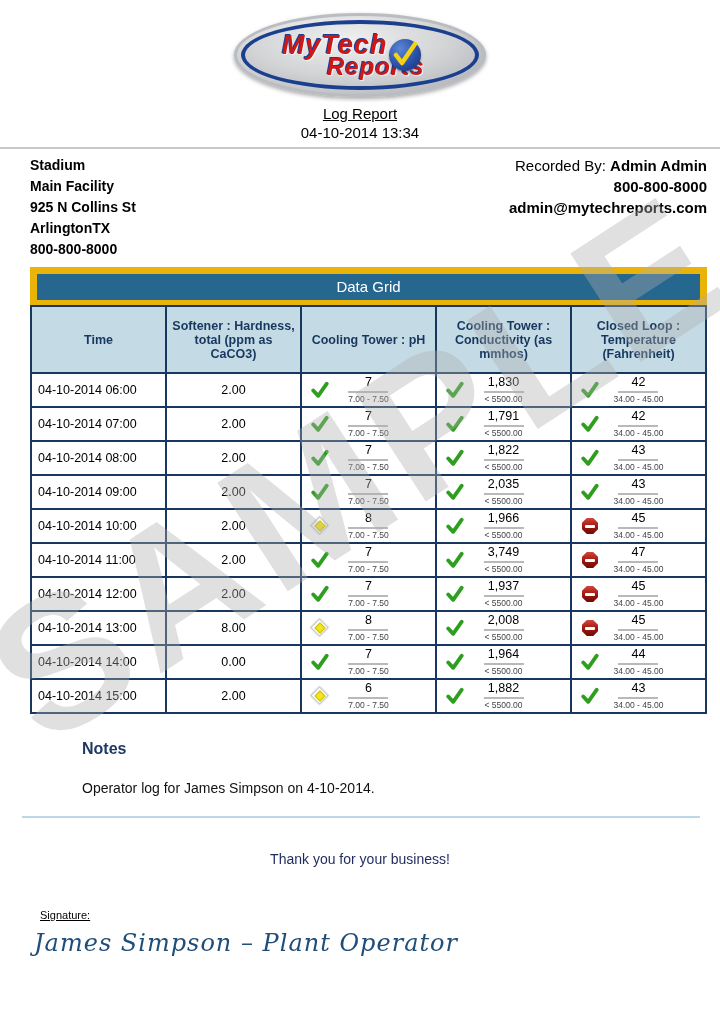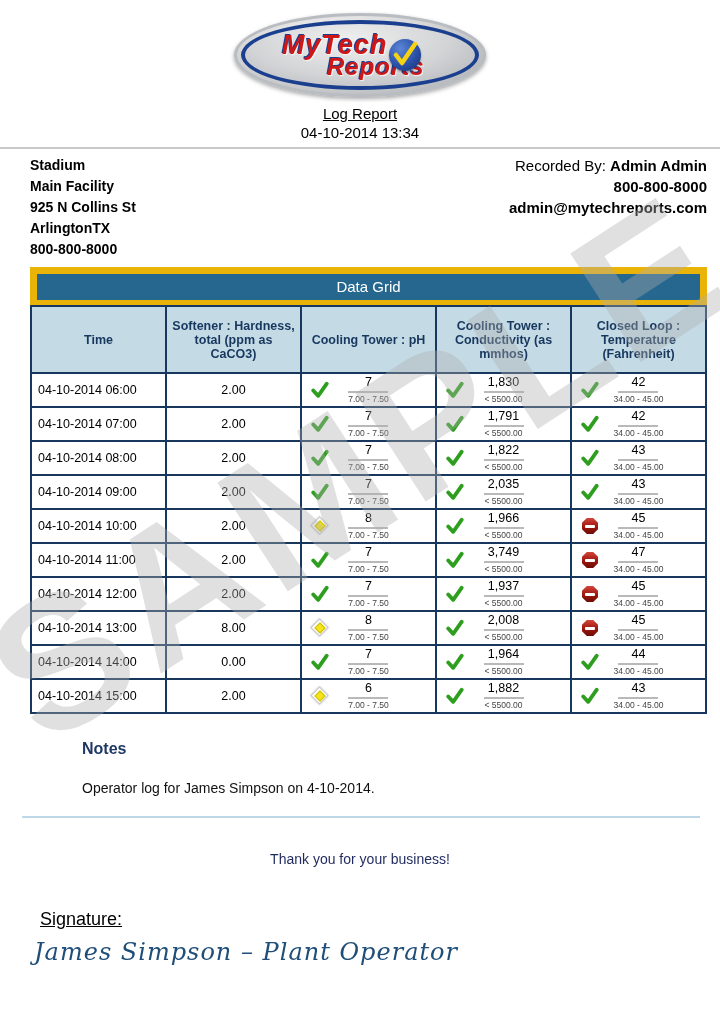--- a/index.html
+++ b/index.html
@@ -88,21 +88,21 @@
     clip-path:polygon(30% 0,70% 0,100% 30%,100% 70%,70% 100%,30% 100%,0 70%,0 30%);
     background:linear-gradient(180deg,#d4453a 0%,#9c1710 55%,#6f0b06 100%);
   }
   .stop-bar { position:absolute; left:3px; top:6.5px; width:10px; height:3px; background:#fff; border-radius:1px; }
 
   
   .notes-heading { margin:26px 0 0 82px; font-size:16px; font-weight:bold; color:#1F3864; }
   .notes-text { margin:22px 0 0 82px; font-size:14px; color:#111; }
   .notes-rule { border:none; border-top:2px solid #BDD7E7; margin:20px 20px 0 22px; }
   .thanks { text-align:center; margin-top:33px; font-size:14px; color:#1F2A5E; }
-  .sig-label { margin:42px 0 0 40px; font-size:18px; text-decoration:underline; }
+  .sig-label { margin:42px 0 0 40px; font-size:11px; text-decoration:underline; }
   .sig-script {
     margin:8px 0 0 34px; font-family:"DejaVu Serif", serif; font-style:italic;
     font-size:24px; color:#1F4E79; letter-spacing:1px;
   }
 </style>
 </head>
 <body>
 
 <div class="page">
 

